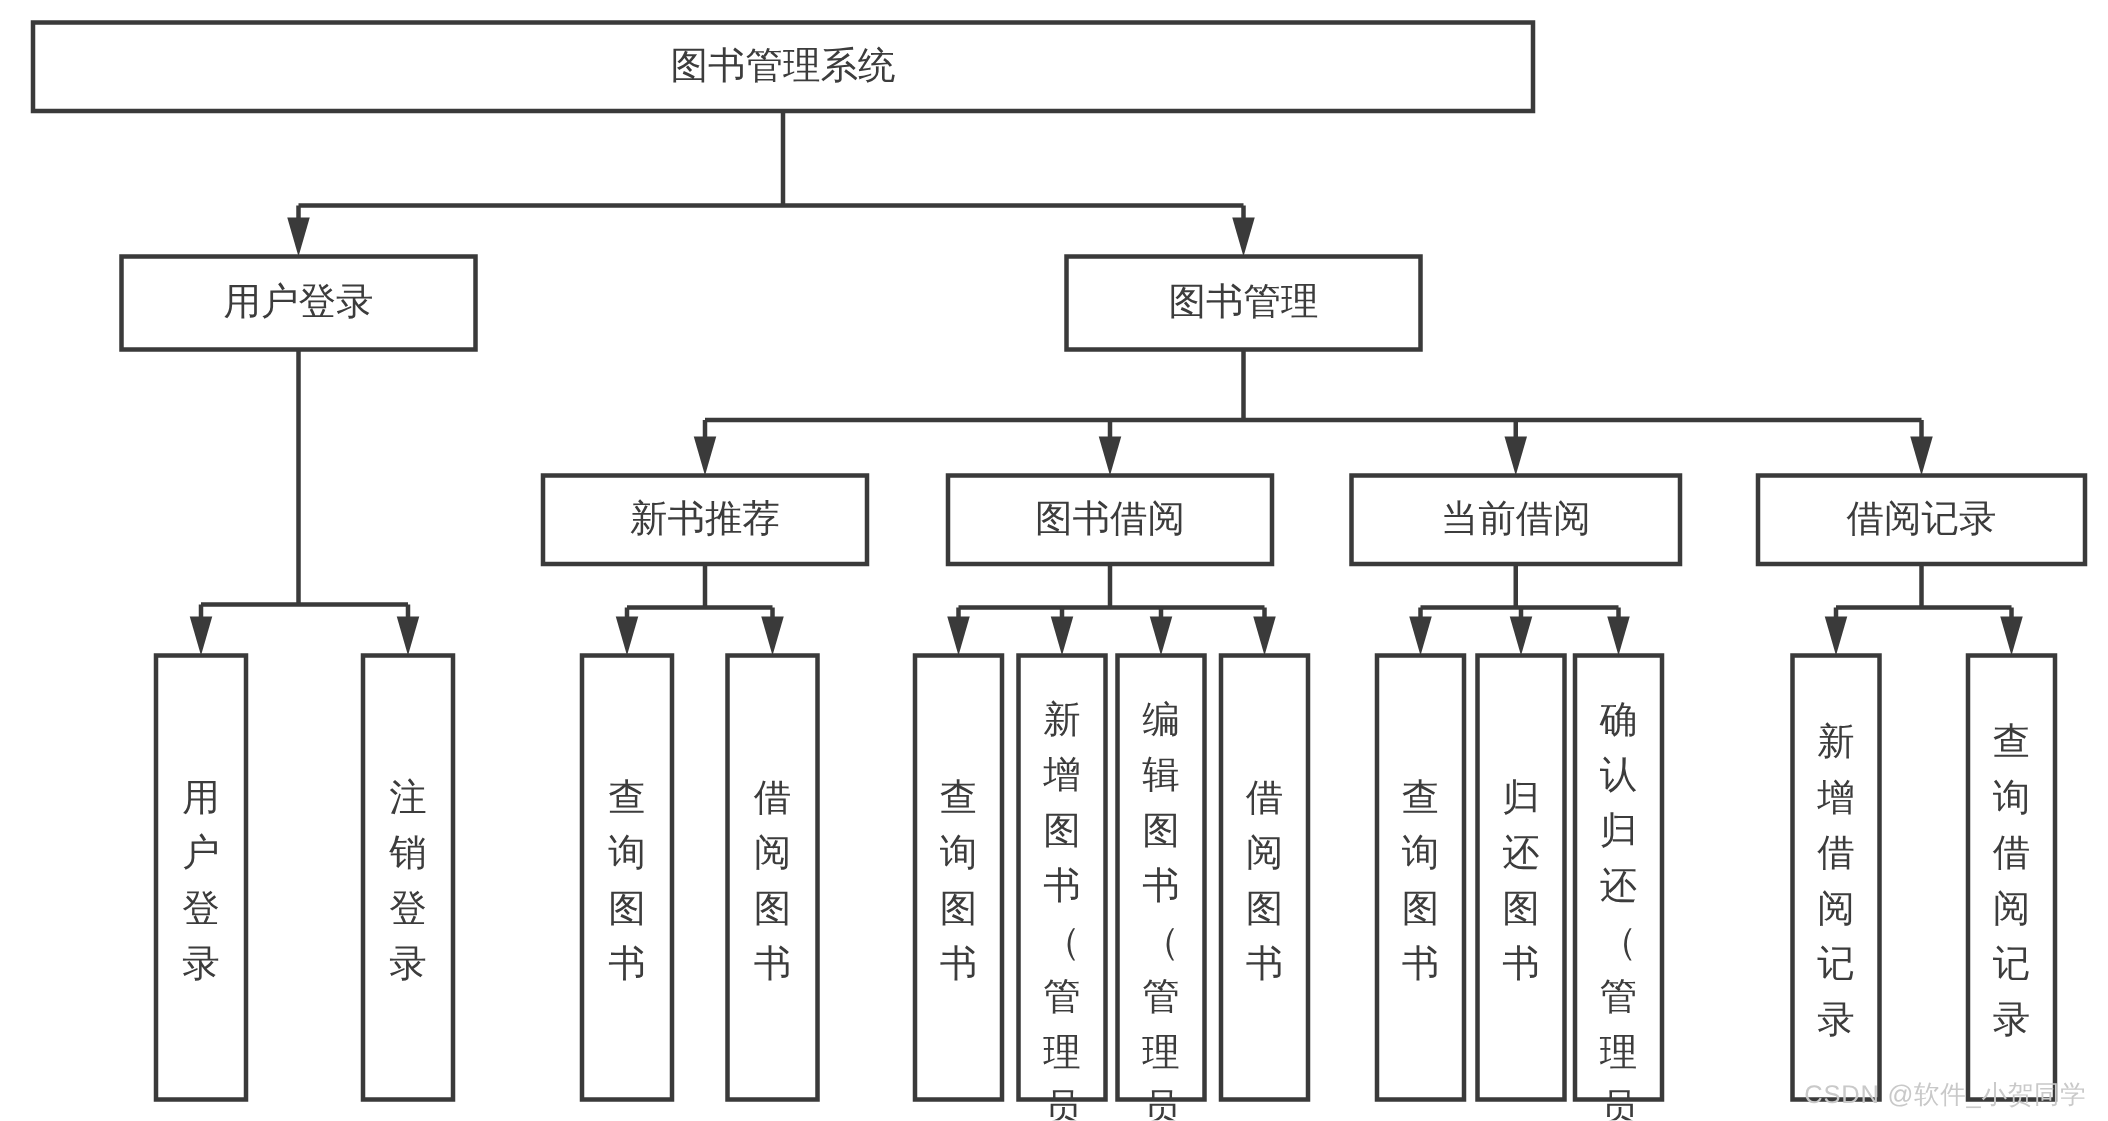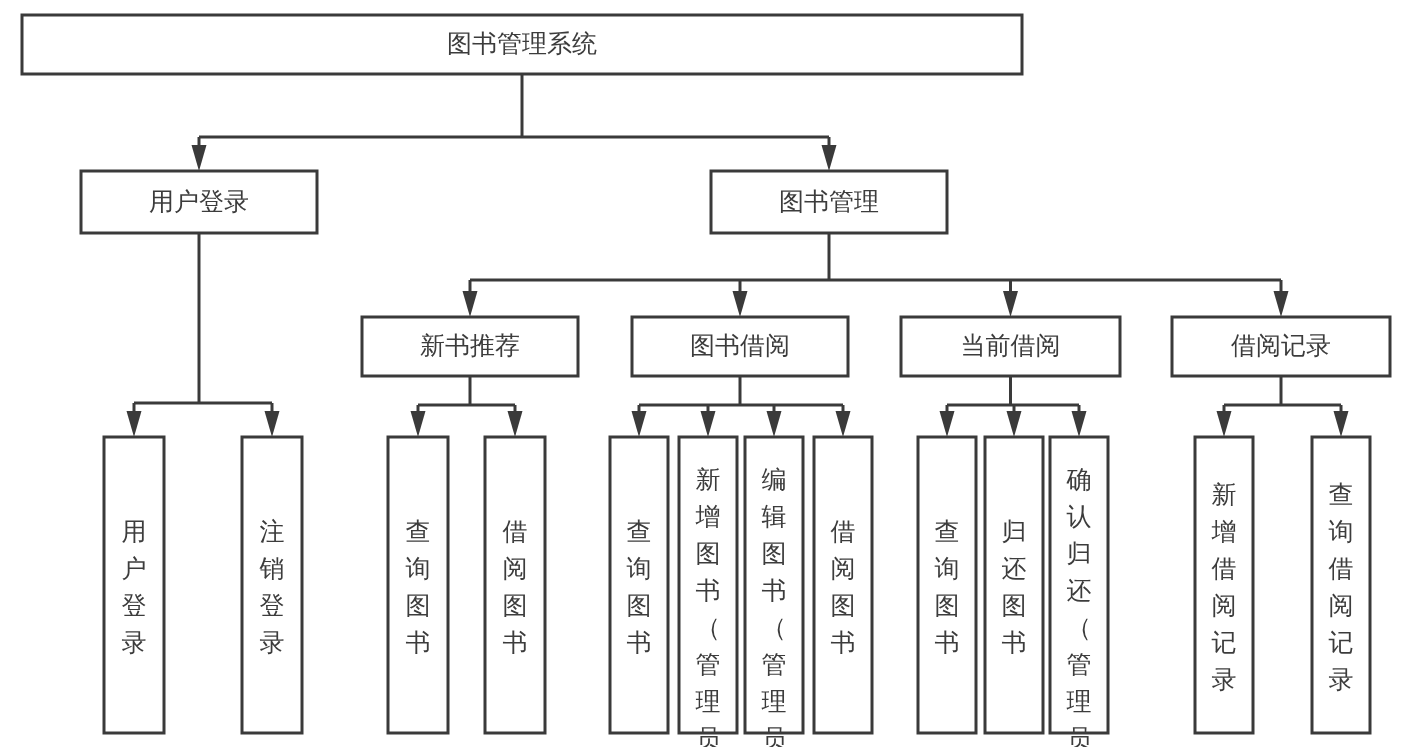--- a/index.html
+++ b/index.html
@@ -199,13 +199,14 @@
         <g>
           <rect x="1195" y="437" width="58" height="296" class="node-rect"></rect>
           <text class="node-text-vertical" x="1224" y="502.86"><tspan x="1224" dy="0">新</tspan><tspan x="1224" dy="37">增</tspan><tspan x="1224" dy="37">借</tspan><tspan x="1224" dy="37">阅</tspan><tspan x="1224" dy="37">记</tspan><tspan x="1224" dy="37">录</tspan></text>
         </g>
         <g>
           <rect x="1312" y="437" width="58" height="296" class="node-rect"></rect>
           <text class="node-text-vertical" x="1341" y="502.86"><tspan x="1341" dy="0">查</tspan><tspan x="1341" dy="37">询</tspan><tspan x="1341" dy="37">借</tspan><tspan x="1341" dy="37">阅</tspan><tspan x="1341" dy="37">记</tspan><tspan x="1341" dy="37">录</tspan></text>
         </g>
       </g>
   </svg>
+  <div class="watermark">CSDN @软件_小贺同学</div>
 </div>
 
 </body></html>

